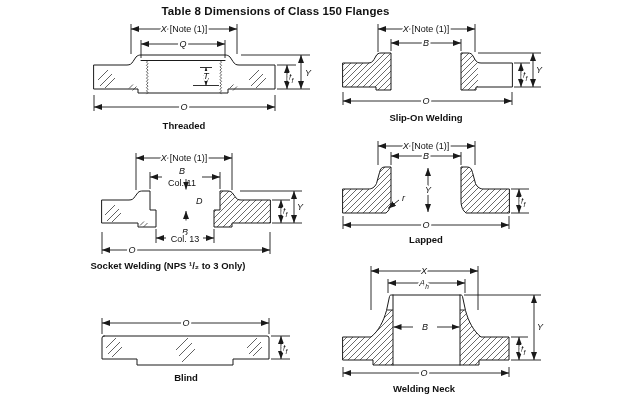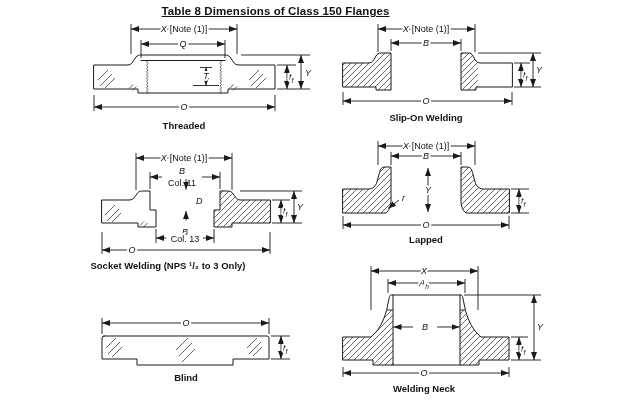--- a/index.html
+++ b/index.html
@@ -1,19 +1,19 @@
 <!DOCTYPE html>
 <html><head>
 <meta charset="utf-8">
 <style>
   html,body{margin:0;padding:0;background:#fff;}
   #canvas{position:relative;width:644px;height:404px;background:#fff;overflow:hidden;
           font-family:"Liberation Sans",sans-serif;}
   #title{position:absolute;top:5px;left:0;width:551px;text-align:center;
-         font:bold 11.5px "Liberation Sans",sans-serif;color:#111;letter-spacing:0.1px;text-decoration:underline;}
+         font:bold 11.5px "Liberation Sans",sans-serif;color:#111;letter-spacing:0.1px;}
   svg{position:absolute;top:0;left:0;}
   .ln{stroke:#1a1a1a;stroke-width:1;fill:none;stroke-linejoin:round;stroke-linecap:round;}
   .dimln{stroke:#1a1a1a;stroke-width:0.9;fill:none;}
   .hatchfill{fill:url(#hatch);}
   .sketch{stroke:#3a3a3a;stroke-width:0.8;fill:none;}
   text{fill:#111;}
   .dim{font:italic 9px "Liberation Sans",sans-serif;}
   .reg{font:9px "Liberation Sans",sans-serif;font-style:normal;}
   .cap{font:bold 9.5px "Liberation Sans",sans-serif;}
   .halo{paint-order:stroke;stroke:#fff;stroke-width:4px;stroke-linejoin:round;}

